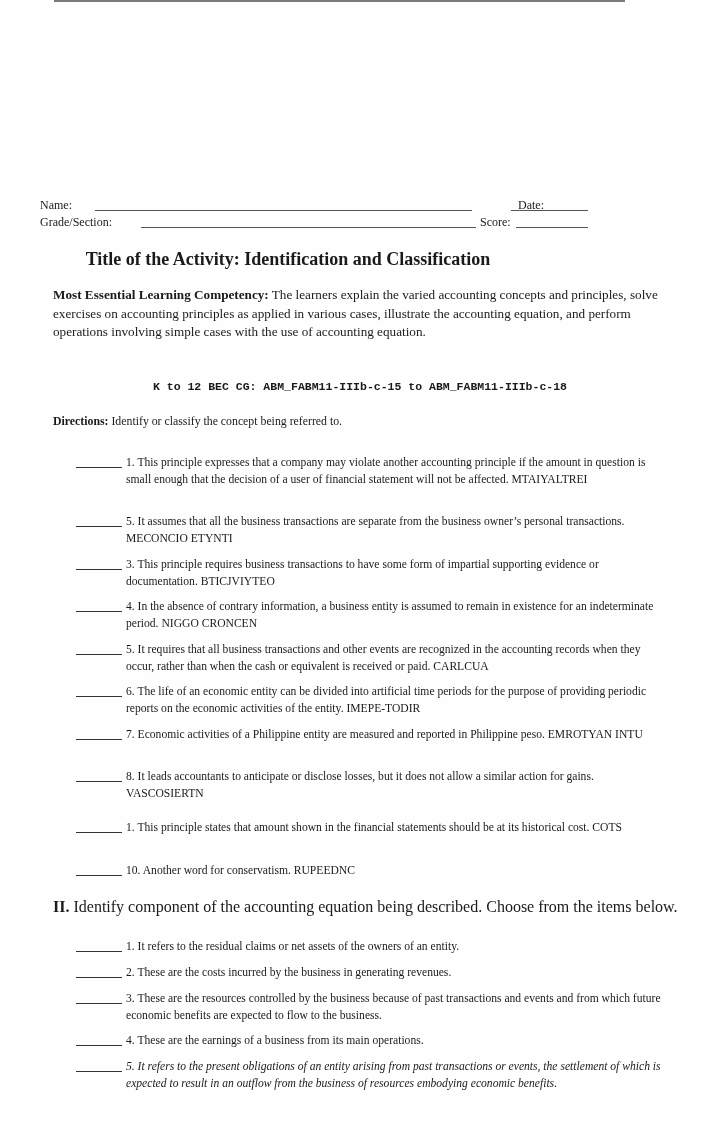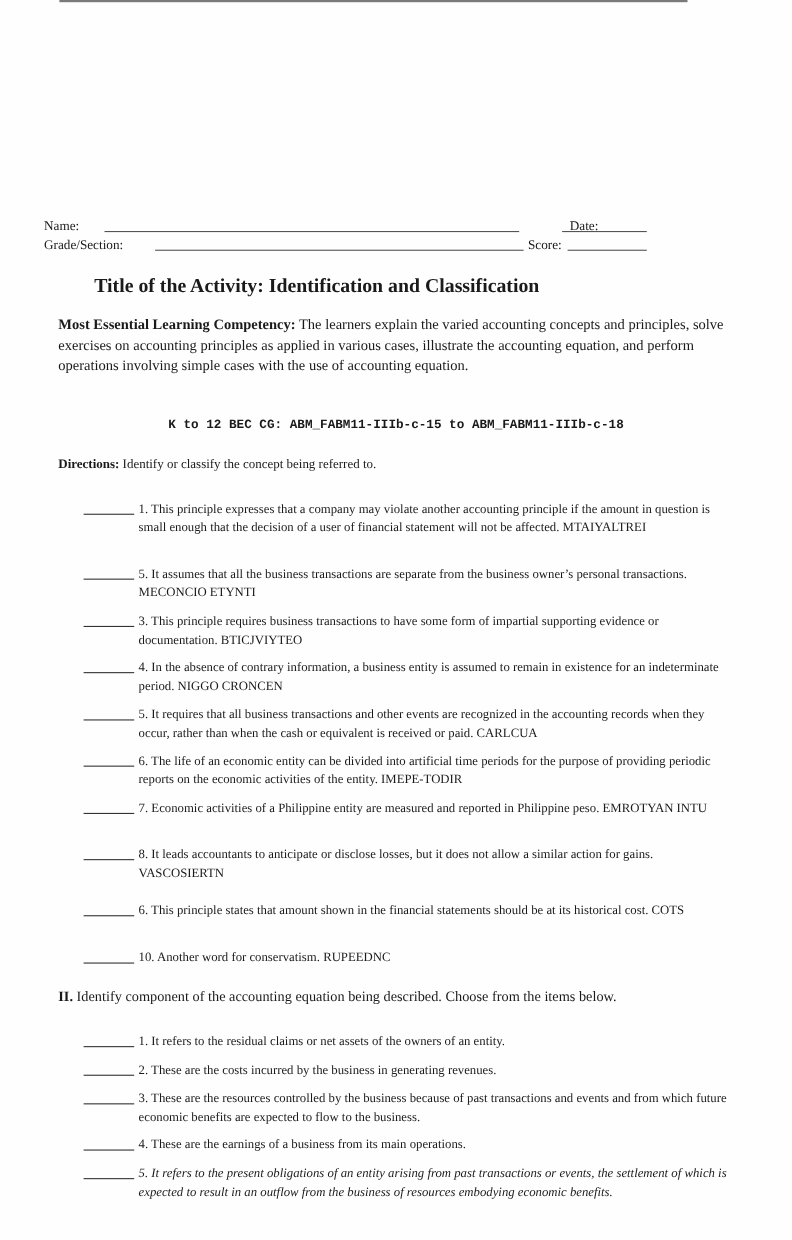--- a/index.html
+++ b/index.html
@@ -31,21 +31,21 @@
   .directions b { font-weight: bold; }
   .q {
     position: absolute; left: 97px; width: 570px;
     font-size: 11.6px; line-height: 16.8px;
   }
   .q .blank {
     position: absolute; left: -21px; top: 0; width: 46px; height: 12px;
     border-bottom: 1px solid #333;
   }
   .q .first { padding-left: 29px; }
-  .sec2 { position: absolute; left: 53px; top: 898px; font-size: 13px; }
+  .sec2 { position: absolute; left: 53px; top: 898px; font-size: 16px; }
   .sec2 b { font-weight: bold; }
 </style>
 </head>
 <body>
 
 <div class="top-rule"></div>
 
 <div class="hdr-row" style="top:198px;">Name:</div>
 <div class="blank-line" style="left:95px; top:210px; width:377px;"></div>
 <div class="hdr-row" style="left:475px; top:198px;margin-left:43px;">Date:</div>
@@ -93,21 +93,21 @@
 <div class="q" style="top:727px;">
     <span class="blank"></span>
     <div class="first">7. Economic activities of a Philippine entity are measured and reported in Philippine peso. EMROTYAN INTU</div>
   </div>
 <div class="q" style="top:769px;">
     <span class="blank"></span>
     <div class="first">8. It leads accountants to anticipate or disclose losses, but it does not allow a similar action for gains. VASCOSIERTN</div>
   </div>
 <div class="q" style="top:820px;">
     <span class="blank"></span>
-    <div class="first">6. This principle states that amount shown in the financial statements should be at its historical cost. COTS</div>
+    <div class="first">1. This principle states that amount shown in the financial statements should be at its historical cost. COTS</div>
   </div>
 <div class="q" style="top:863px;">
     <span class="blank"></span>
     <div class="first">10. Another word for conservatism. RUPEEDNC</div>
   </div>
 
 <div class="sec2"><b>II.</b><span> Identify component of the accounting equation being described. Choose from the items below.</span></div>
 
 <div class="q" style="top:939px;">
     <span class="blank"></span>

